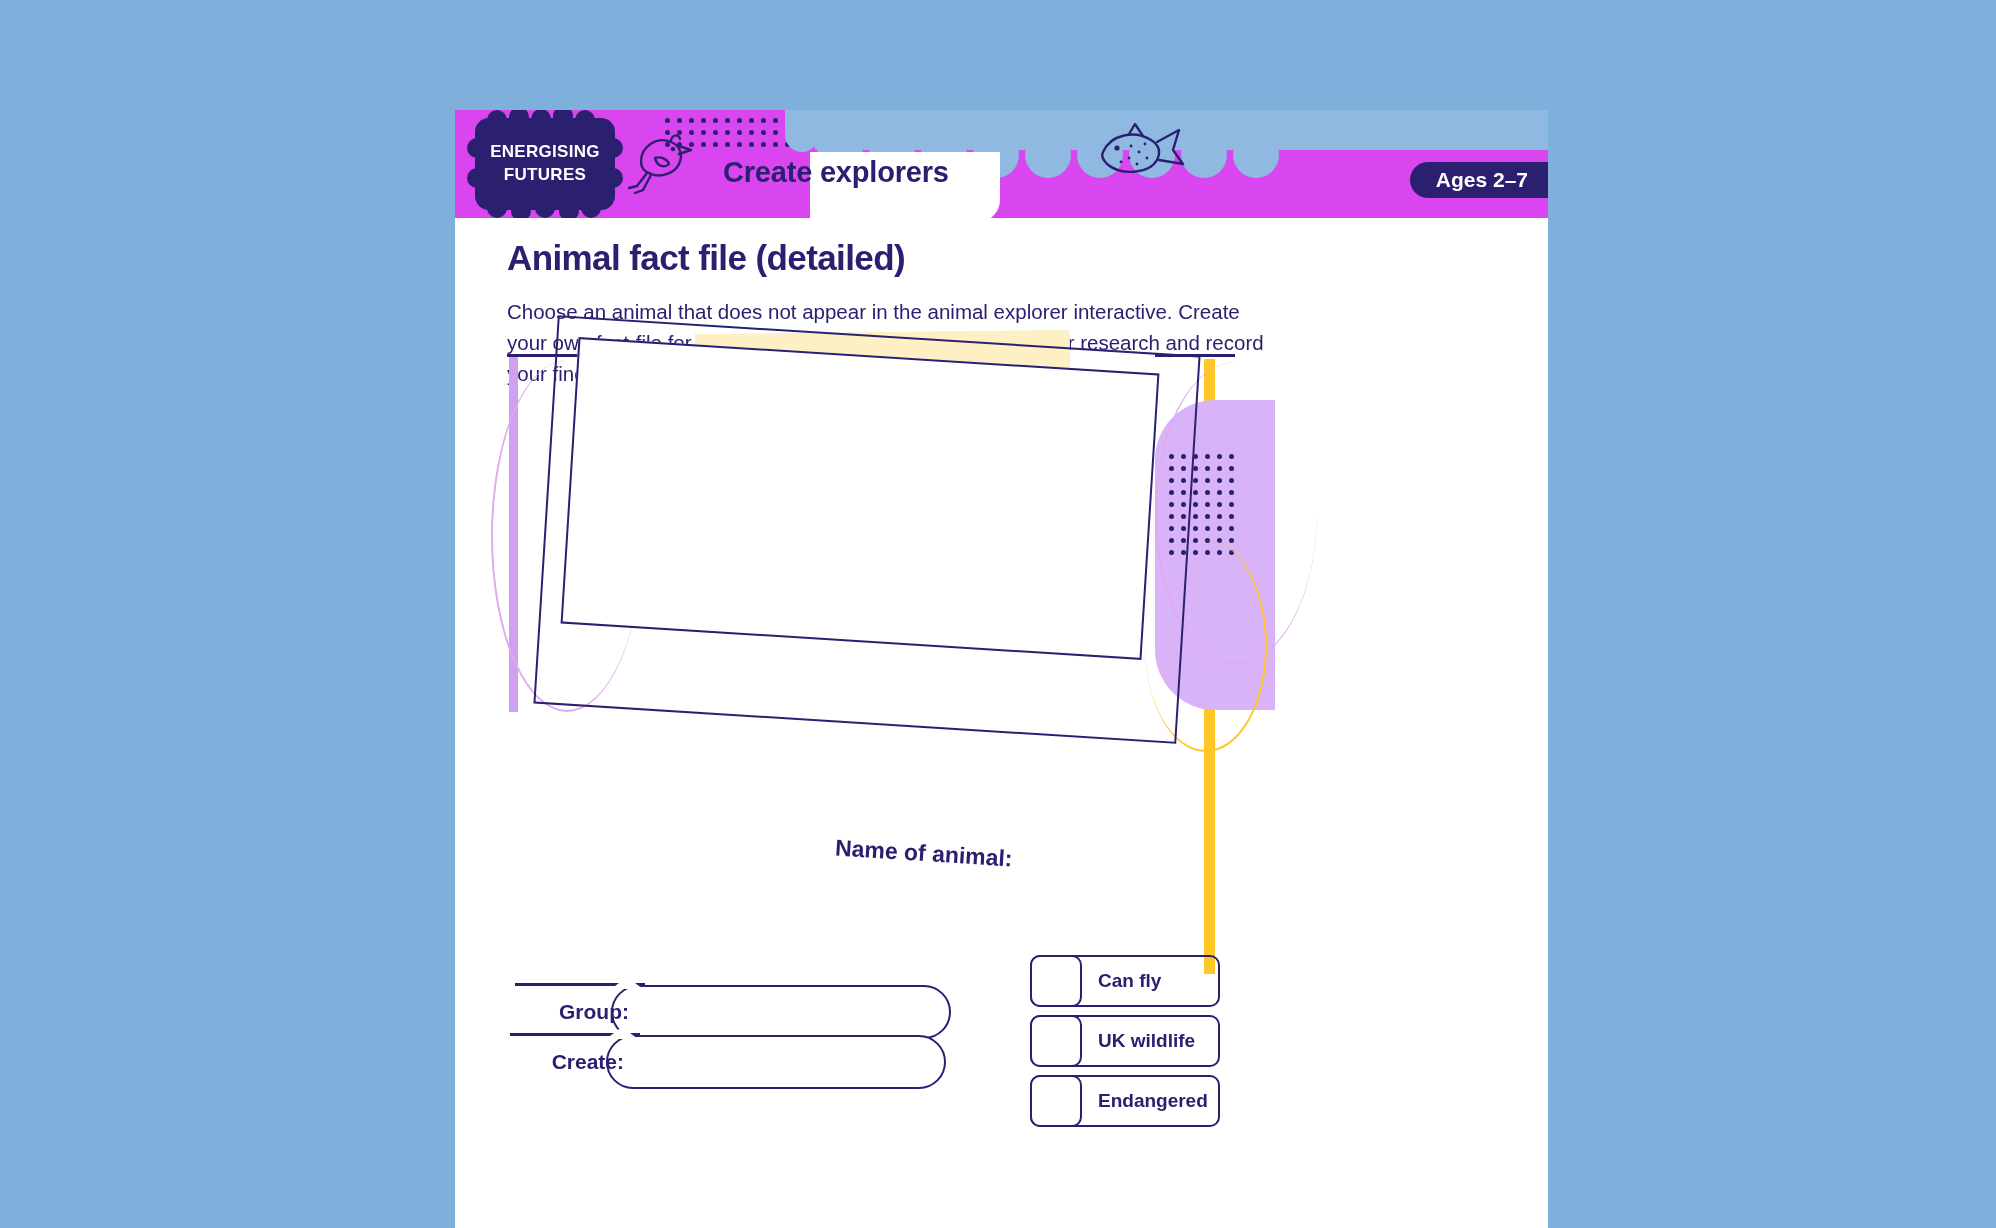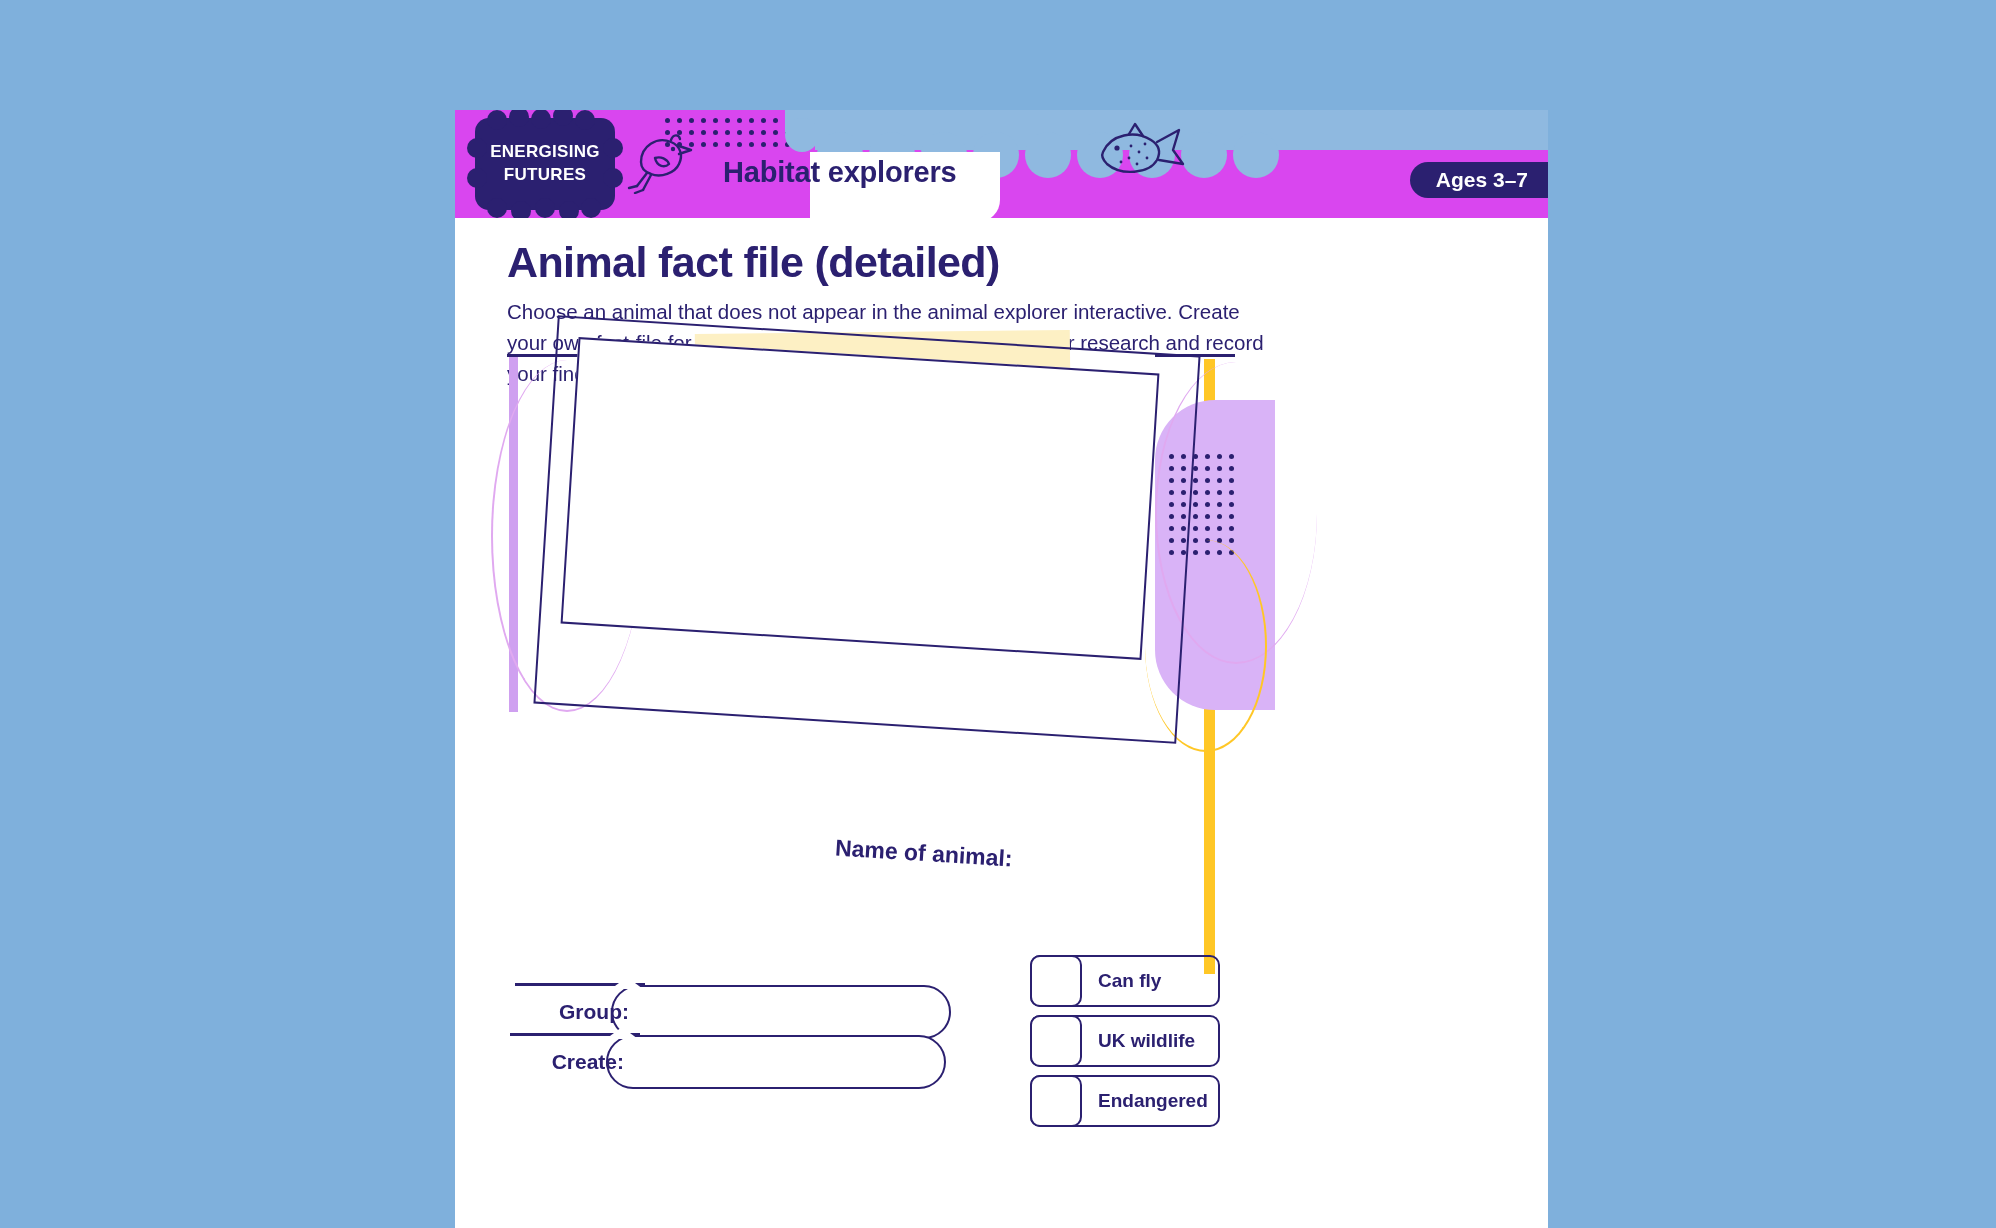--- a/index.html
+++ b/index.html
@@ -129,21 +129,21 @@
     border-radius: 18px 0 0 18px;
     display: flex;
     align-items: center;
   }
 
   
   .page-title {
     position: absolute;
     left: 52px;
     top: 128px;
-    font-size: 43px;
+    font-size: 35px;
     font-weight: bold;
     color: #2b2070;
     letter-spacing: -0.6px;
   }
   .intro {
     position: absolute;
     left: 52px;
     top: 186px;
     width: 762px;
     font-size: 20.5px;
@@ -430,23 +430,23 @@
           <circle cx="44" cy="32" r="1.4" fill="#2b2070" stroke="none"></circle>
           <circle cx="34" cy="38" r="1.4" fill="#2b2070" stroke="none"></circle>
           <circle cx="50" cy="24" r="1.4" fill="#2b2070" stroke="none"></circle>
           <circle cx="52" cy="38" r="1.4" fill="#2b2070" stroke="none"></circle>
           <circle cx="26" cy="42" r="1.4" fill="#2b2070" stroke="none"></circle>
           <circle cx="42" cy="44" r="1.4" fill="#2b2070" stroke="none"></circle>
         </g>
       </svg>
     </div>
 
-    <div class="band-title">Habitat explorers</div>
-
-    <div class="ages-pill">Ages 3–7</div>
+    <div class="band-title">Create explorers</div>
+
+    <div class="ages-pill">Ages 2–7</div>
   </div>
 
   <div class="page-title">Animal fact file (detailed)</div>
   <div class="intro">Choose an animal that does not appear in the animal explorer interactive. Create your own fact-file for that animal using books or the internet for research and record your findings below.</div>
 
   <div class="strip-purple"></div>
   <div class="strip-yellow"></div>
   <div class="blob-purple">
     <div class="dotgrid" id="dotgrid2" style="left:14px; top:54px; width:70px; height:110px;">
         <i style="left: 0px; top: 0px;"></i>

